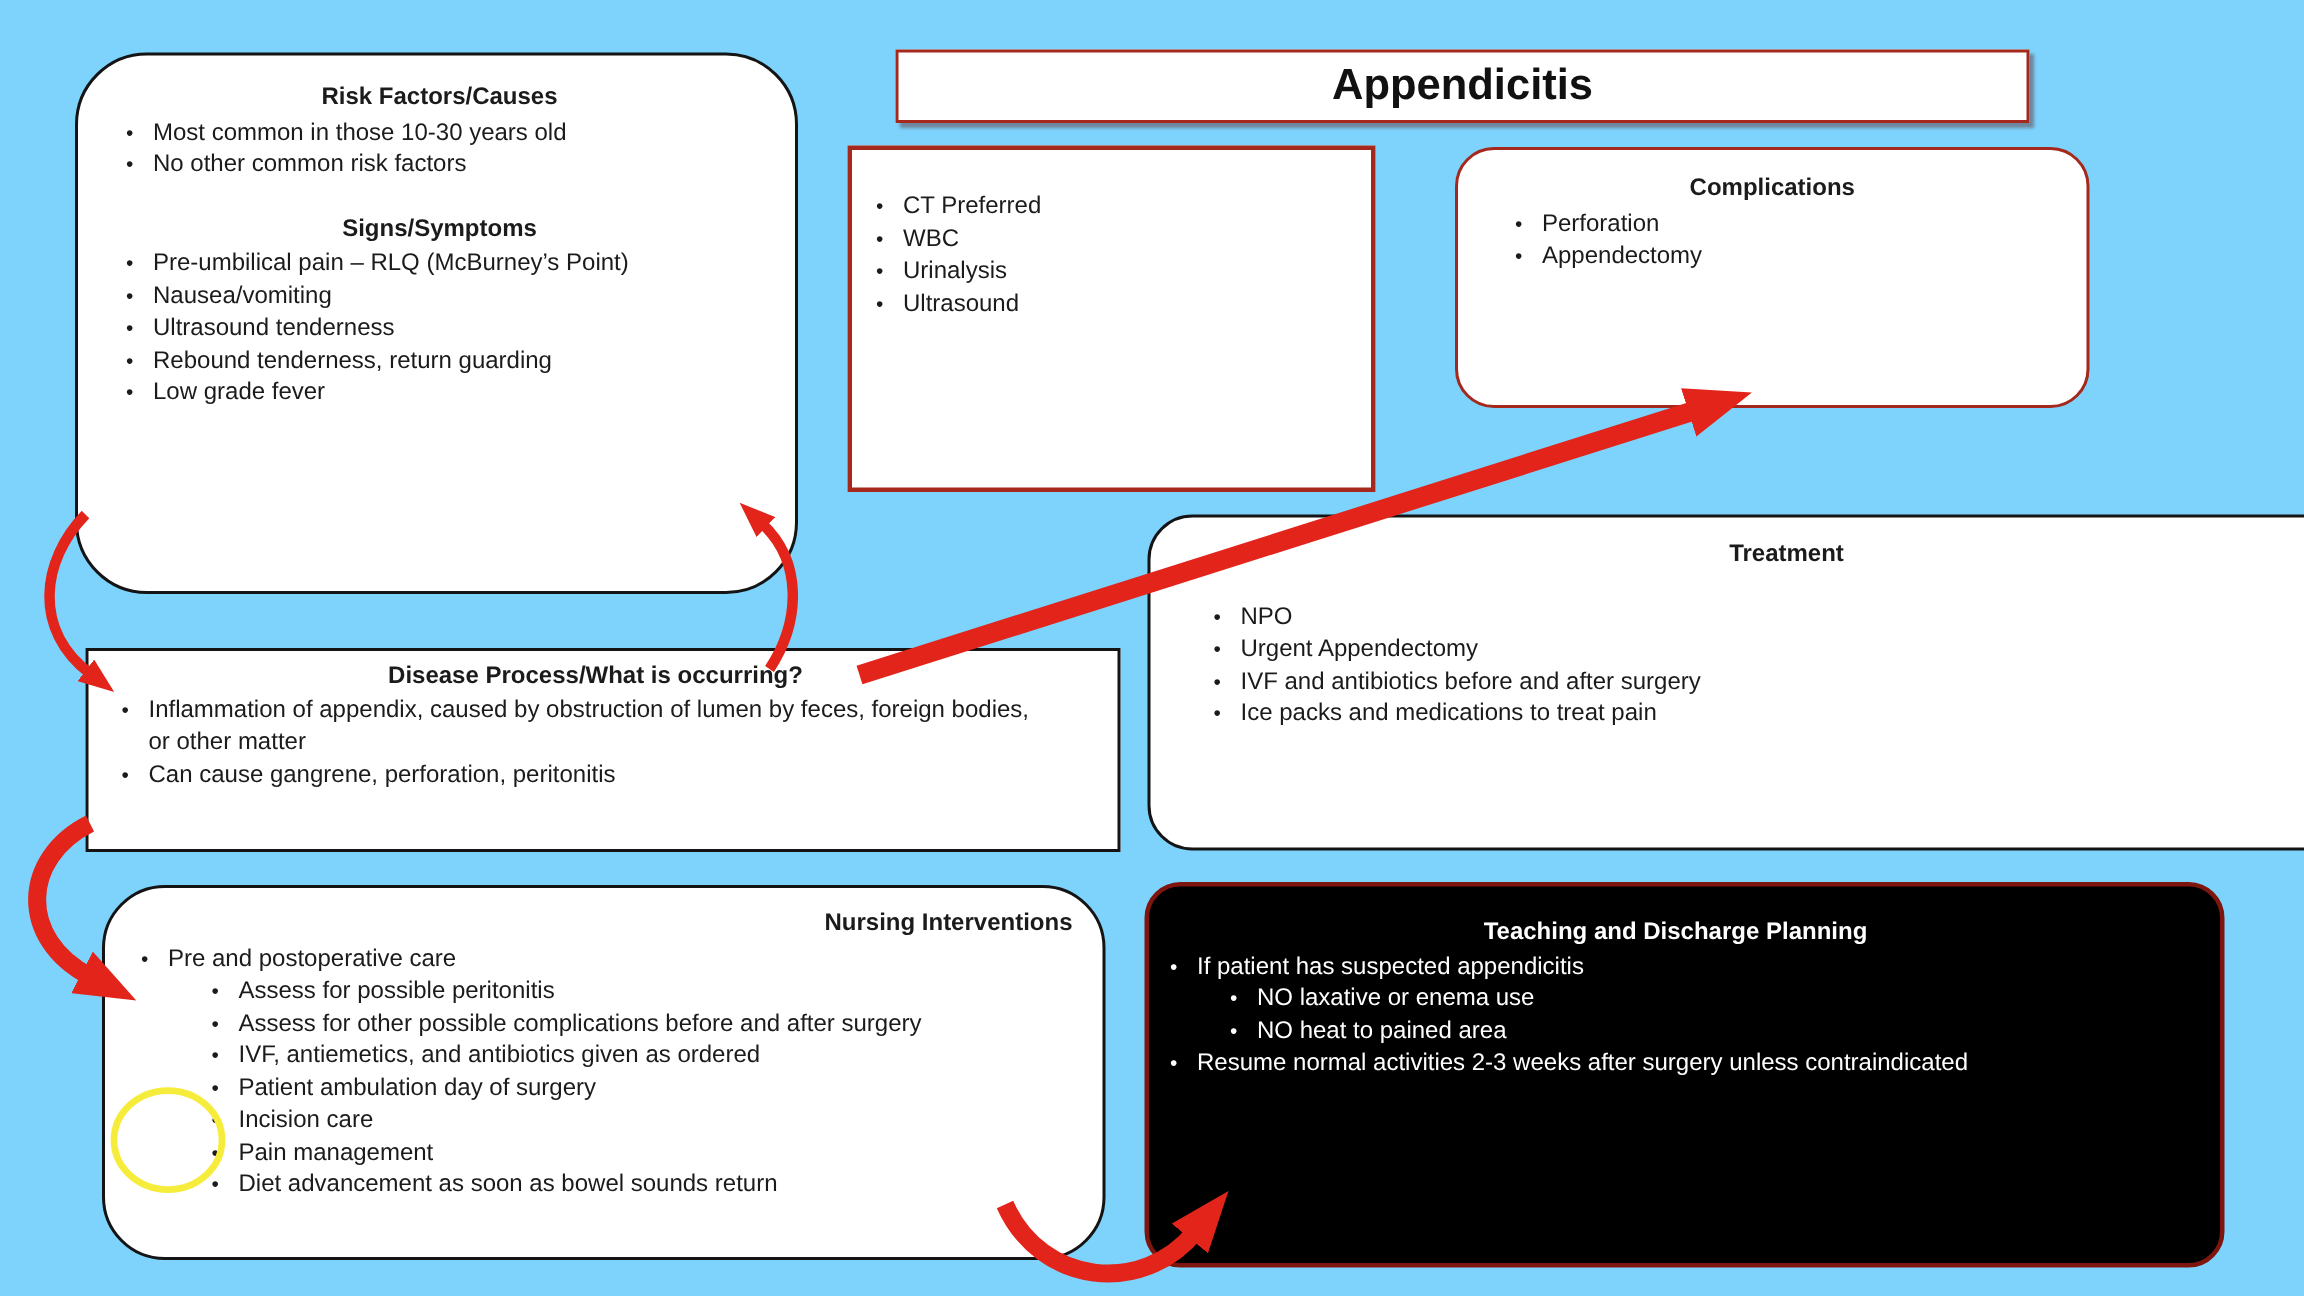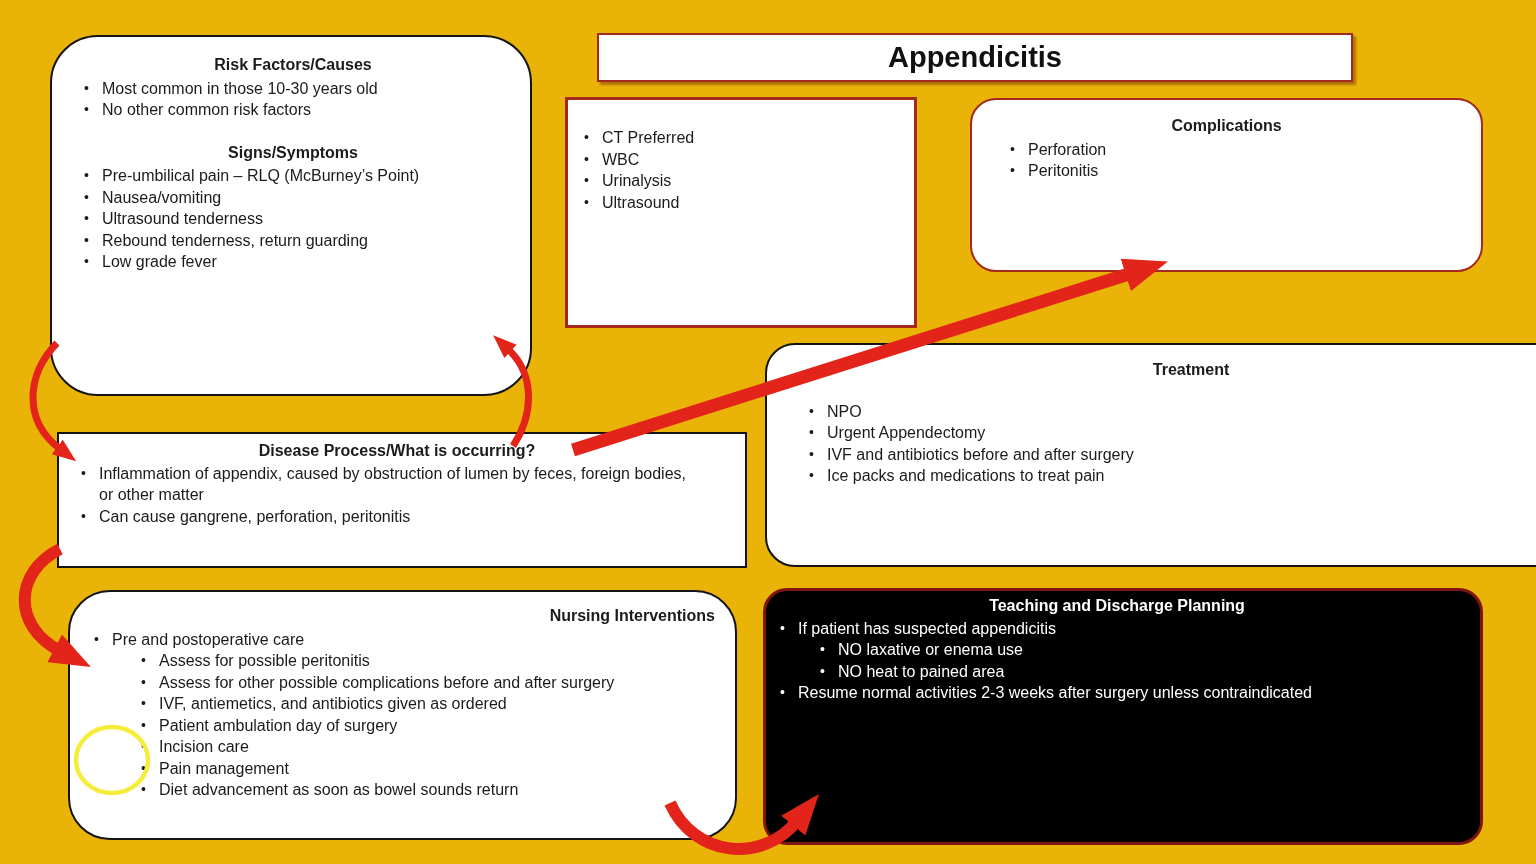--- a/index.html
+++ b/index.html
@@ -1,17 +1,17 @@
 <!DOCTYPE html>
 <html style="--arrow-red: #E2241A; --dark-red: #A5281C; --teaching-red: #7E150E; --ink: #141414; --highlight-yellow: #F6EC3C; --teaching-bg: #000000; --text-dark: #1B1B1B; --text-light: #FFFFFF;"><head>
 <meta charset="utf-8">
 <style>
   html,body{margin:0;padding:0;background:#fff;}
   .canvas{
-    position:relative;width:1536px;height:864px;background:#eab308;overflow:hidden;
+    position:relative;width:1536px;height:864px;background:#7dd3fc;overflow:hidden;
     font-family:"Liberation Sans", sans-serif;color:#1b1b1b;
   }
   .box{position:absolute;background:#ffffff;box-sizing:border-box;}
   .box h2{font-size:16px;font-weight:bold;text-align:center;margin:0;line-height:21.5px;}
   ul.blist{list-style:none;margin:0;padding:0;font-size:16px;line-height:21.5px;}
   ul.blist li{position:relative;padding-left:20px;}
   ul.blist li .b{position:absolute;left:2px;font-size:14px;}
   ul.blist li .t{display:inline;}
 
   #risk-box{left:50px;top:35px;width:482px;height:361px;
@@ -20,41 +20,41 @@
   #risk-box .second{margin-top:21px;}
 
   #title-box{left:597px;top:33px;width:756px;height:49px;
     border:2.5px solid var(--dark-red,#A5281C);box-shadow:3px 3px 2px rgba(90,20,12,.4);
     display:flex;align-items:center;justify-content:center;
     font-size:29px;font-weight:bold;color:#111;}
 
   #diagnostics-box{left:565px;top:97px;width:352px;height:231px;
     border:3px solid var(--dark-red,#A5281C);padding:27px 10px 0 14px;}
 
-  #complications-box{left:970px;top:98px;width:513px;height:174px;
+  #complications-box{left:970px;top:98px;width:423px;height:174px;
     border:2.5px solid var(--dark-red,#A5281C);border-radius:26px;padding:15px 36px 0 36px;}
   #complications-box h2{margin-bottom:2px;}
 
   #treatment-box{left:765px;top:343px;width:824px;height:224px;
     border:2.5px solid var(--ink,#141414);border-radius:30px;padding:14px 12px 0 40px;}
   #treatment-box h2{margin-bottom:20px;}
 
   #disease-box{left:57px;top:432px;width:690px;height:136px;
     border:2.5px solid var(--ink,#141414);padding:6px 30px 0 20px;}
   #disease-box h2{margin-bottom:1px;}
   #disease-box ul.blist{max-width:615px;}
 
   #nursing-box{left:68px;top:590px;width:669px;height:250px;
     border:2.5px solid var(--ink,#141414);border-radius:42px;padding:13px 20px 0 22px;}
   #nursing-box h2{margin-bottom:2px;text-align:right;}
   #nursing-box .lv2{margin-left:47px;}
 
   #teaching-box{left:763px;top:588px;width:720px;height:257px;
     background:var(--teaching-bg,#000);border:3px solid var(--teaching-red,#7E150E);
-    border-radius:24px;padding:4px 24px 0 12px;color:var(--text-light,#fff);}
+    border-radius:24px;padding:20px 24px 0 12px;color:var(--text-light,#fff);}
   #teaching-box h2{margin-bottom:1px;}
   #teaching-box .lv2{margin-left:40px;}
 
   svg.overlay{position:absolute;left:0;top:0;pointer-events:none;z-index:5;}
   svg.overlay path.arrow{stroke:var(--arrow-red,#E2241A);fill:none;}
 </style>
 </head>
 <body>
 
 <div class="canvas">
@@ -85,21 +85,21 @@
         <li class="lv1"><span class="b">•</span><span class="t">WBC</span></li>
         <li class="lv1"><span class="b">•</span><span class="t">Urinalysis</span></li>
         <li class="lv1"><span class="b">•</span><span class="t">Ultrasound</span></li>
       </ul>
   </div>
 
   <div class="box" id="complications-box">
     <h2>Complications</h2>
     <ul class="blist">
         <li class="lv1"><span class="b">•</span><span class="t">Perforation</span></li>
-        <li class="lv1"><span class="b">•</span><span class="t">Peritonitis</span></li>
+        <li class="lv1"><span class="b">•</span><span class="t">Appendectomy</span></li>
       </ul>
   </div>
 
   <div class="box" id="treatment-box">
     <h2>Treatment</h2>
     <ul class="blist">
         <li class="lv1"><span class="b">•</span><span class="t">NPO</span></li>
         <li class="lv1"><span class="b">•</span><span class="t">Urgent Appendectomy</span></li>
         <li class="lv1"><span class="b">•</span><span class="t">IVF and antibiotics before and after surgery</span></li>
         <li class="lv1"><span class="b">•</span><span class="t">Ice packs and medications to treat pain</span></li>

